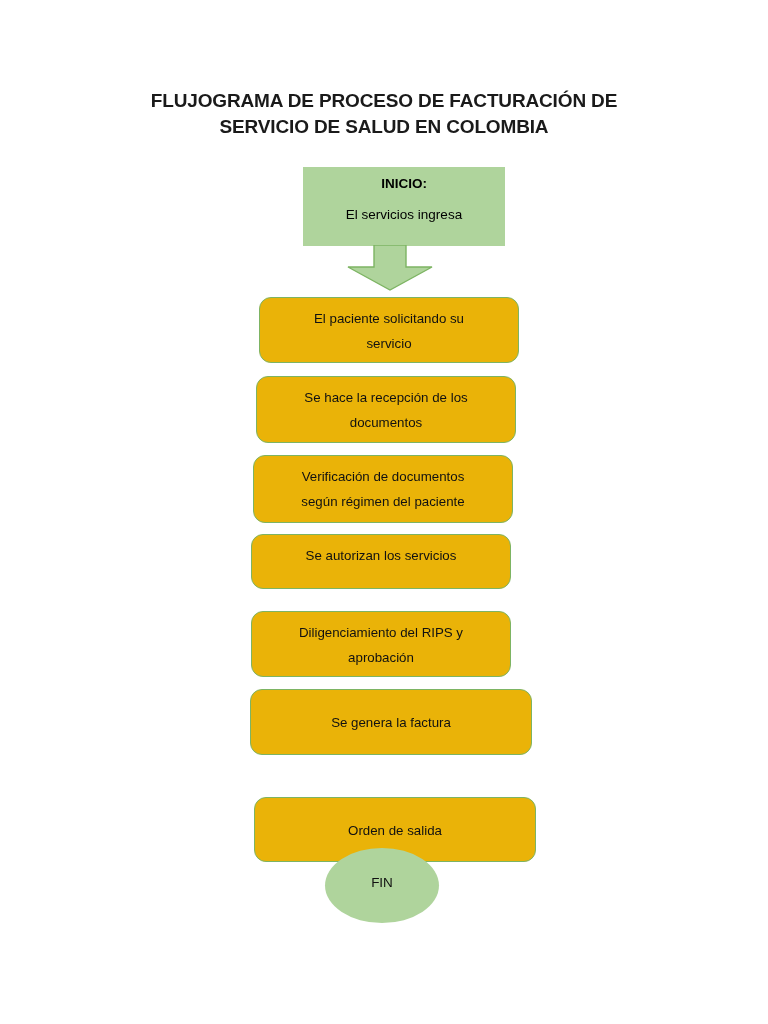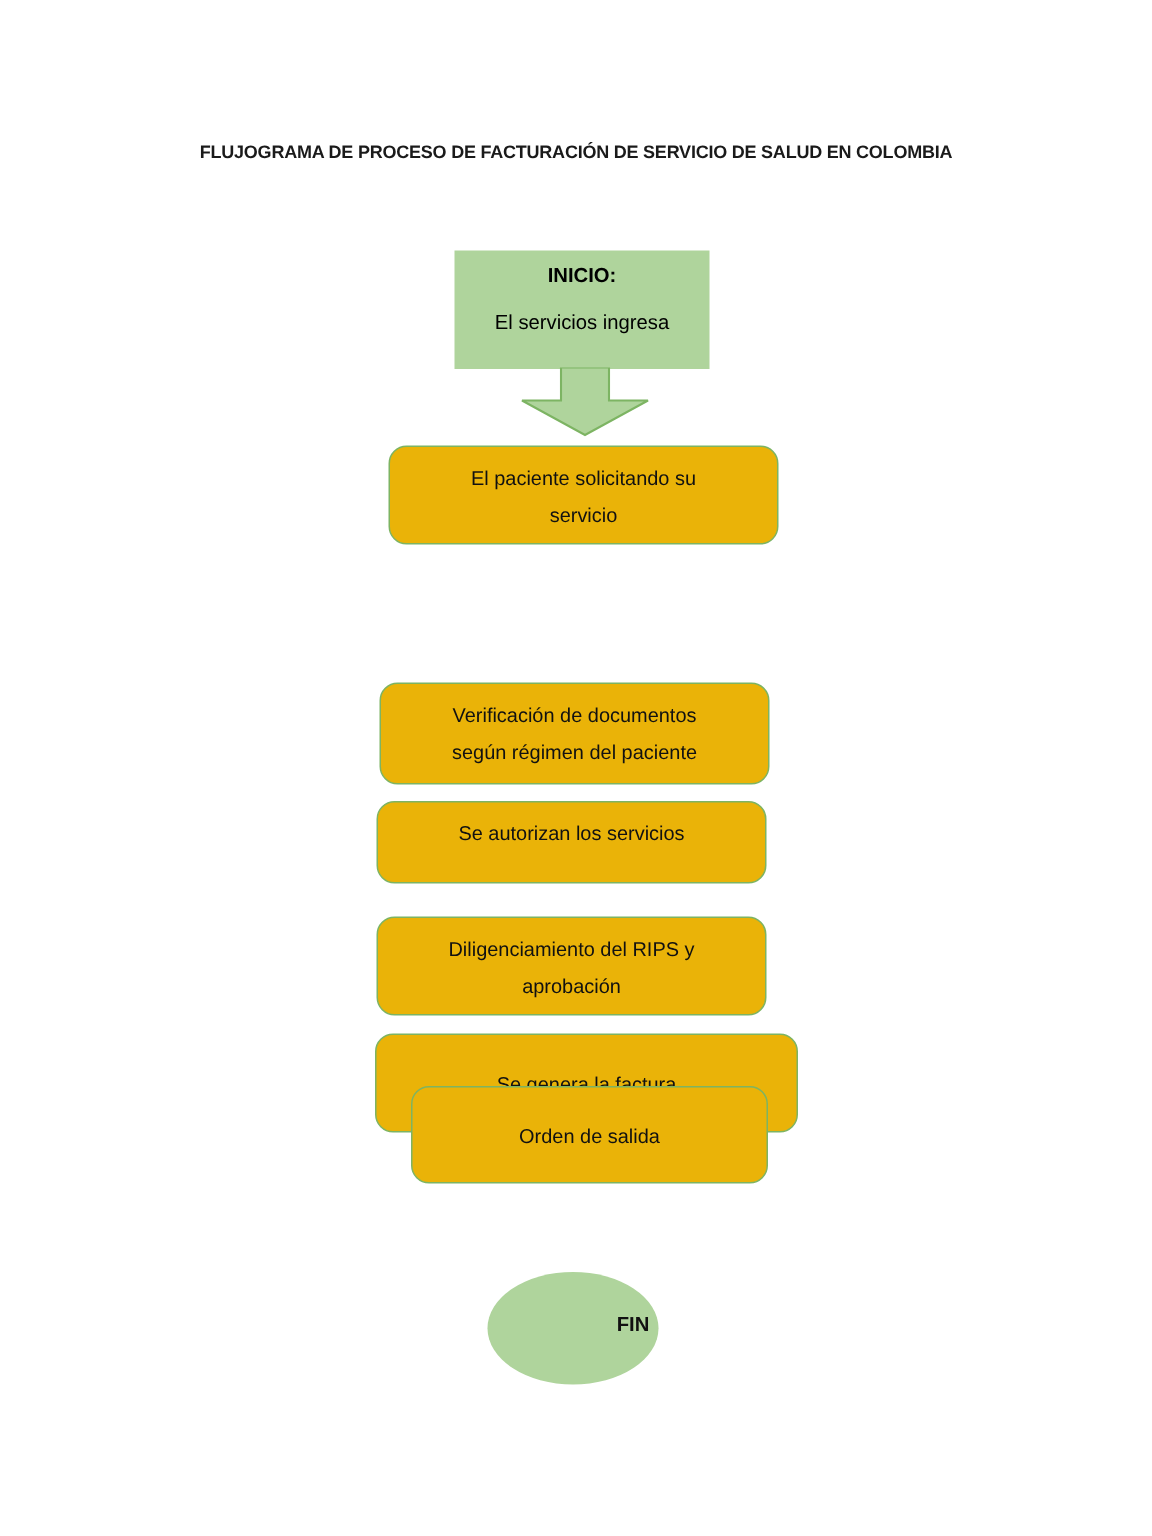--- a/index.html
+++ b/index.html
@@ -22,33 +22,33 @@
     background: #ffffff;
   }
 
   
   .doc-title {
     position: absolute;
     left: 104px;
     top: 88px;
     width: 560px;
     text-align: center;
-    font-size: 12px;
+    font-size: 19px;
     font-weight: bold;
     line-height: 26px;
     letter-spacing: -0.15px;
     color: #1a1a1a;
   }
 
   
   .start-box {
     position: absolute;
     left: 303px;
     top: 167px;
-    width: 170px;
+    width: 202px;
     height: 79px;
     background: #AFD49C;
     box-sizing: border-box;
   }
   .start-box .start-line {
     position: absolute;
     left: 0;
     width: 100%;
     text-align: center;
     font-size: 13.5px;
@@ -102,43 +102,42 @@
 
   .proc.p3 { left: 251px; top: 534px;  width: 260px; height: 55px; }
   .proc.p3 .txt { top: 8px; }
 
   .proc.p4 { left: 251px; top: 611px;  width: 260px; height: 66px; }
   .proc.p4 .txt { top: 8px; }
 
   .proc.p5 { left: 250px; top: 689px;  width: 282px; height: 66px; }
   .proc.p5 .txt { top: 20px; }
 
-  .proc.p6 { left: 254px; top: 724px;  width: 238px; height: 65px; margin-left: 20px; }
+  .proc.p6 { left: 254px; top: 797px;  width: 282px; height: 65px; }
   .proc.p6 .txt { top: 20px; }
 
   
   .end-ellipse {
     position: absolute;
     left: 325px;
     top: 848px;
     width: 114px;
     height: 75px;
     background: #AFD49C;
     border-radius: 50%;
   }
   .end-ellipse .end-label {
     position: absolute;
     left: 0;
     top: 27px;
     width: 100%;
     text-align: center;
     font-size: 13.5px;
-    font-weight: bold;
+    font-weight: normal;
     color: #111111;
-    margin-left: 40px;
   }
 </style>
 </head>
 <body>
 
 <div class="page">
 
   <div class="doc-title">FLUJOGRAMA DE PROCESO DE FACTURACIÓN DE SERVICIO DE SALUD EN COLOMBIA</div>
 
   <div class="start-box">
@@ -152,20 +151,26 @@
     </svg>
   </div>
 
   <div class="proc p0">
     <div class="txt">
       <span>El paciente solicitando su</span><br>
       <span>servicio</span>
     </div>
   </div>
 
+  <div class="proc p1">
+    <div class="txt">
+      <span>Se hace la recepción de los</span><br>
+      <span>documentos</span>
+    </div>
+  </div>
 
   <div class="proc p2">
     <div class="txt">
       <span>Verificación de documentos</span><br>
       <span>según régimen del paciente</span>
     </div>
   </div>
 
   <div class="proc p3">
     <div class="txt">

